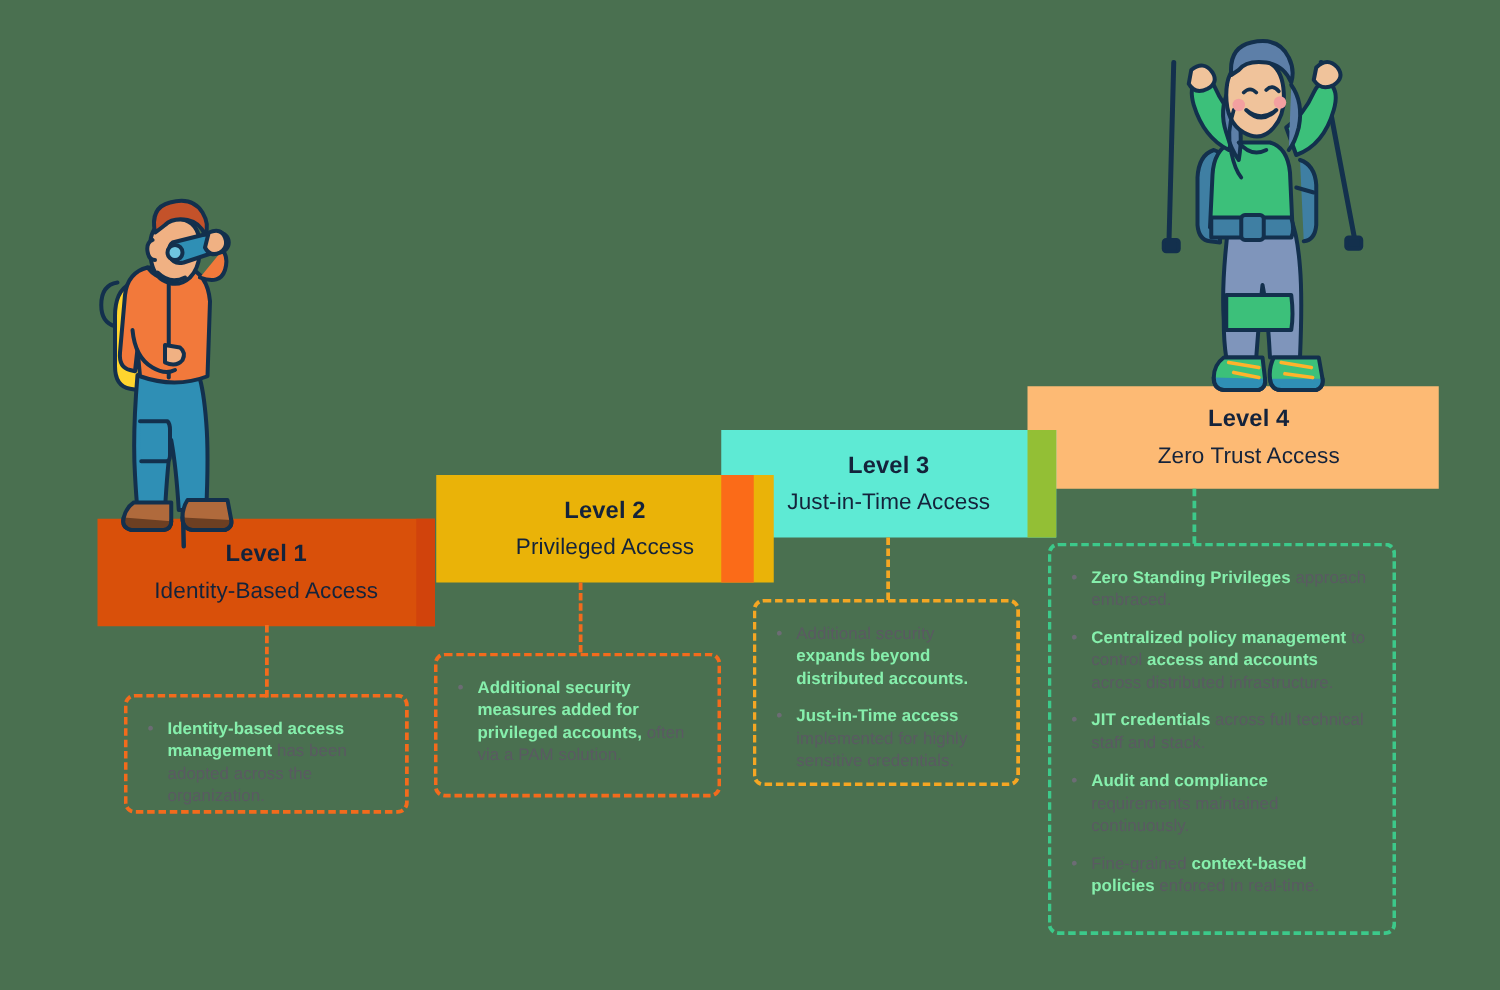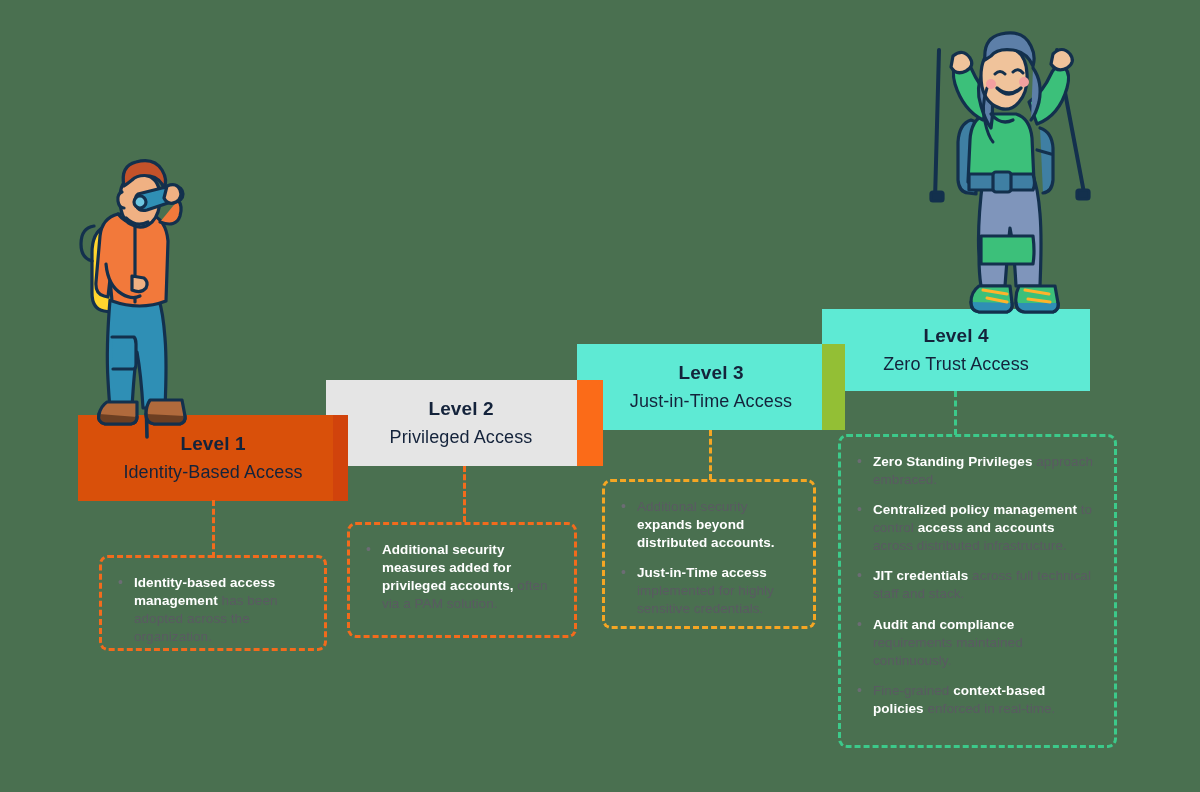--- a/index.html
+++ b/index.html
@@ -17,23 +17,23 @@
     display:flex;flex-direction:column;
     align-items:center;justify-content:center;
     color:#14233b;
     text-align:center;
     line-height:1.25;
   }
   .step .lvl{font-size:19px;font-weight:bold;letter-spacing:.1px;}
   .step .nm{font-size:18px;font-weight:normal;margin-top:5px;letter-spacing:.1px;}
 
   #step1{left:78px;top:415px;width:270px;height:86px;background:#d9500a;z-index:4;align-items:center;}
-  #step2{left:326px;top:380px;width:270px;height:86px;background:#e5e5e5;z-index:3;}
+  #step2{left:349px;top:380px;width:270px;height:86px;background:#eab308;z-index:3;}
   #step3{left:577px;top:344px;width:268px;height:86px;background:#5eead4;z-index:2;}
-  #step4{left:822px;top:309px;width:268px;height:82px;background:#5eead4;z-index:1;}
+  #step4{left:822px;top:309px;width:304px;height:82px;background:#fdba74;z-index:1;padding-left:25px;}
 
   
   .ovl{position:absolute;}
   #ovl12{left:333px;top:415px;width:15px;height:86px;background:#d1430c;z-index:5;}
   #ovl23{left:577px;top:380px;width:26px;height:86px;background:#fb6b18;z-index:5;}
   #ovl34{left:822px;top:344px;width:23px;height:86px;background:#93bf35;z-index:5;}
 
   
   .conn{position:absolute;border-left-style:dashed;border-left-width:3px;z-index:6;}
   #conn1{left:212px;top:500px;height:58px;border-color:#f36b1c;}
@@ -64,21 +64,21 @@
     line-height:1.34;
     margin-bottom:12px;
     letter-spacing:.05px;
   }
   .card li:last-child{margin-bottom:0;}
   .card li::before{
     content:"•";
     position:absolute;left:2px;top:-1px;
     color:#6c6c74;font-size:14px;
   }
-  .card li b{font-weight:bold;color:#ffffff;}
+  .card li b{font-weight:bold;color:#86efac;}
 
   
   .fig{position:absolute;z-index:8;}
   #figL{left:72px;top:152px;width:150px;height:290px;}
   #figR{left:925px;top:28px;width:175px;height:300px;}
 </style>
 </head>
 <body>
 
 <div id="stage">

